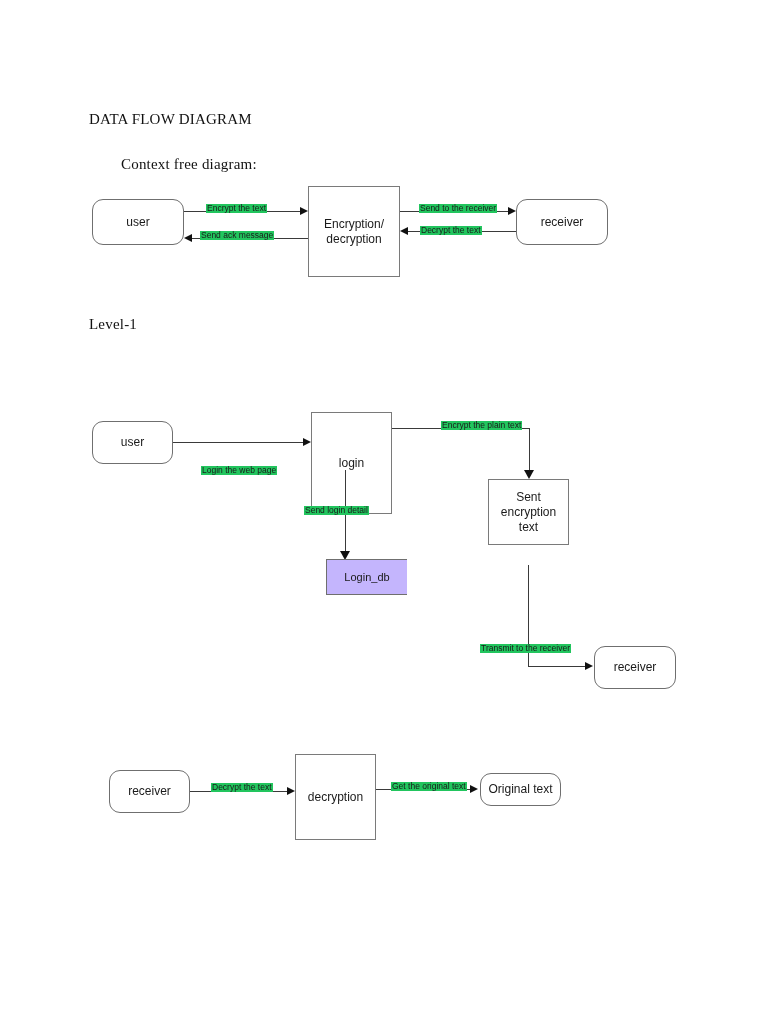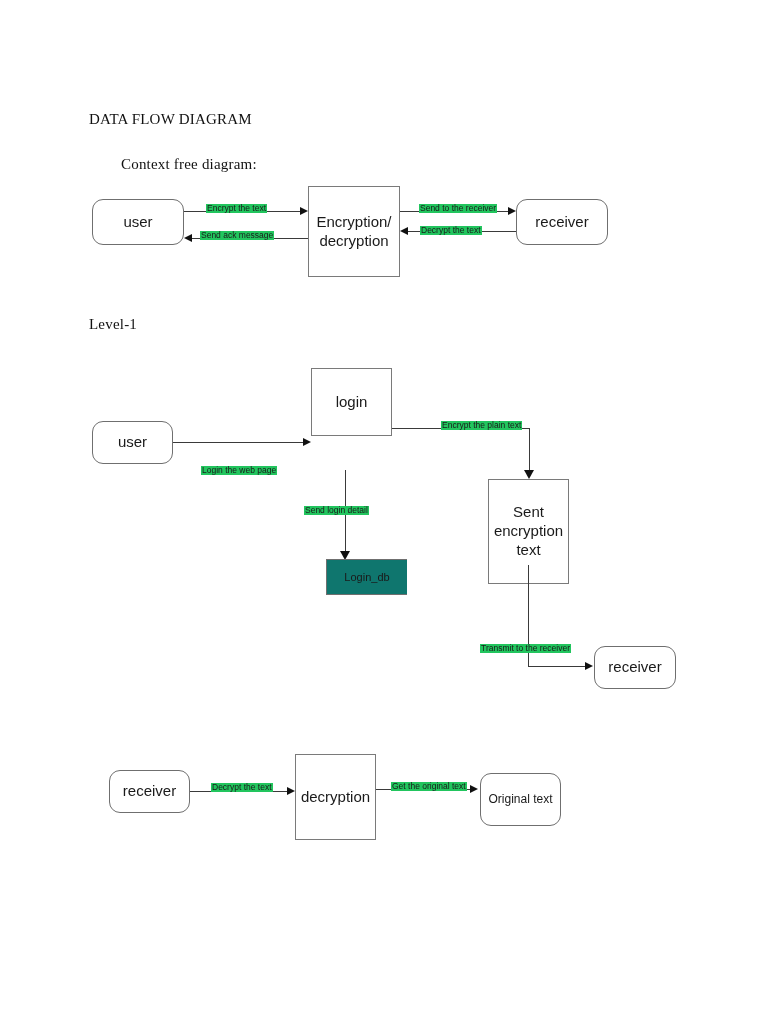--- a/index.html
+++ b/index.html
@@ -39,32 +39,32 @@
   .node {
     position: absolute;
     box-sizing: border-box;
     background: #ffffff;
     border: 1px solid #6f6f6f;
     display: flex;
     align-items: center;
     justify-content: center;
     text-align: center;
     font-family: "Liberation Sans", sans-serif;
-    font-size: 15px;
+    font-size: 12px;
     color: #1a1a1a;
     line-height: 1.25;
   }
   .node.rounded { border-radius: 11px; }
   .node.process { border-color: #7a7a7a; align-items: center; }
 
   
   .datastore {
     position: absolute;
     box-sizing: border-box;
-    background: #0f766e;
+    background: #c4b5fd;
     border: 1px solid #6f6f6f;
     border-right: none;
     display: flex;
     align-items: center;
     justify-content: center;
     font-family: "Liberation Sans", sans-serif;
     font-size: 11px;
     color: #1a1a1a;
   }
   .datastore-rule {
@@ -154,32 +154,32 @@
 
     <div class="line-h" style="left:408px; top:231px; width:108px;"></div>
     <div class="arrow-l" style="left:400px; top:227px;"></div>
     <div class="edge-label" style="left:420px; top:226px;">Decrypt the text</div>
   </div>
 
   <div>
 
     <div class="node rounded" style="left:92px; top:421px; width:81px; height:43px;">user</div>
 
-    <div class="node process" style="left:311px; top:368px; width:81px; height:68px;">login</div>
+    <div class="node process" style="left:311px; top:412px; width:81px; height:102px;">login</div>
 
     <div class="line-h" style="left:173px; top:442px; width:133px;"></div>
     <div class="arrow-r" style="left:303px; top:438px;"></div>
     <div class="edge-label" style="left:201px; top:434px;margin-top:32px;">Login the web page</div>
 
     <div class="line-h" style="left:392px; top:428px; width:137px;"></div>
     <div class="line-v" style="left:529px; top:428px; height:44px;"></div>
     <div class="arrow-d" style="left:524px; top:470px;"></div>
     <div class="edge-label" style="left:441px; top:421px;text-align:center;">Encrypt the plain text</div>
 
-    <div class="node process" style="left:488px; top:479px; width:81px; height:105px; flex-direction:column;">
+    <div class="node process" style="left:488px; top:479px; width:81px; height:66px; flex-direction:column;">
       <span>Sent</span>
       <span>encryption</span>
       <span>text</span>
     </div>
 
     <div class="line-v" style="left:345px; top:470px; height:84px;"></div>
     <div class="arrow-d" style="left:340px; top:551px;"></div>
     <div class="edge-label" style="left:304px; top:506px;">Send login detail</div>
 
     <div class="datastore" style="left:326px; top:559px; width:81px; height:36px;">Login_db</div>
@@ -197,16 +197,16 @@
     <div class="line-h" style="left:190px; top:791px; width:103px;"></div>
     <div class="arrow-r" style="left:287px; top:787px;"></div>
     <div class="edge-label" style="left:211px; top:783px;">Decrypt the text</div>
 
     <div class="node process" style="left:295px; top:754px; width:81px; height:86px;">decryption</div>
 
     <div class="line-h" style="left:376px; top:789px; width:99px;"></div>
     <div class="arrow-r" style="left:470px; top:785px;"></div>
     <div class="edge-label" style="left:391px; top:782px;">Get the original text</div>
 
-    <div class="node rounded" style="left:480px; top:773px; width:81px; height:53px; font-size:12px;">Original text</div>
+    <div class="node rounded" style="left:480px; top:773px; width:81px; height:33px; font-size:12px;">Original text</div>
   </div>
 
 </div>
 
 </body></html>

